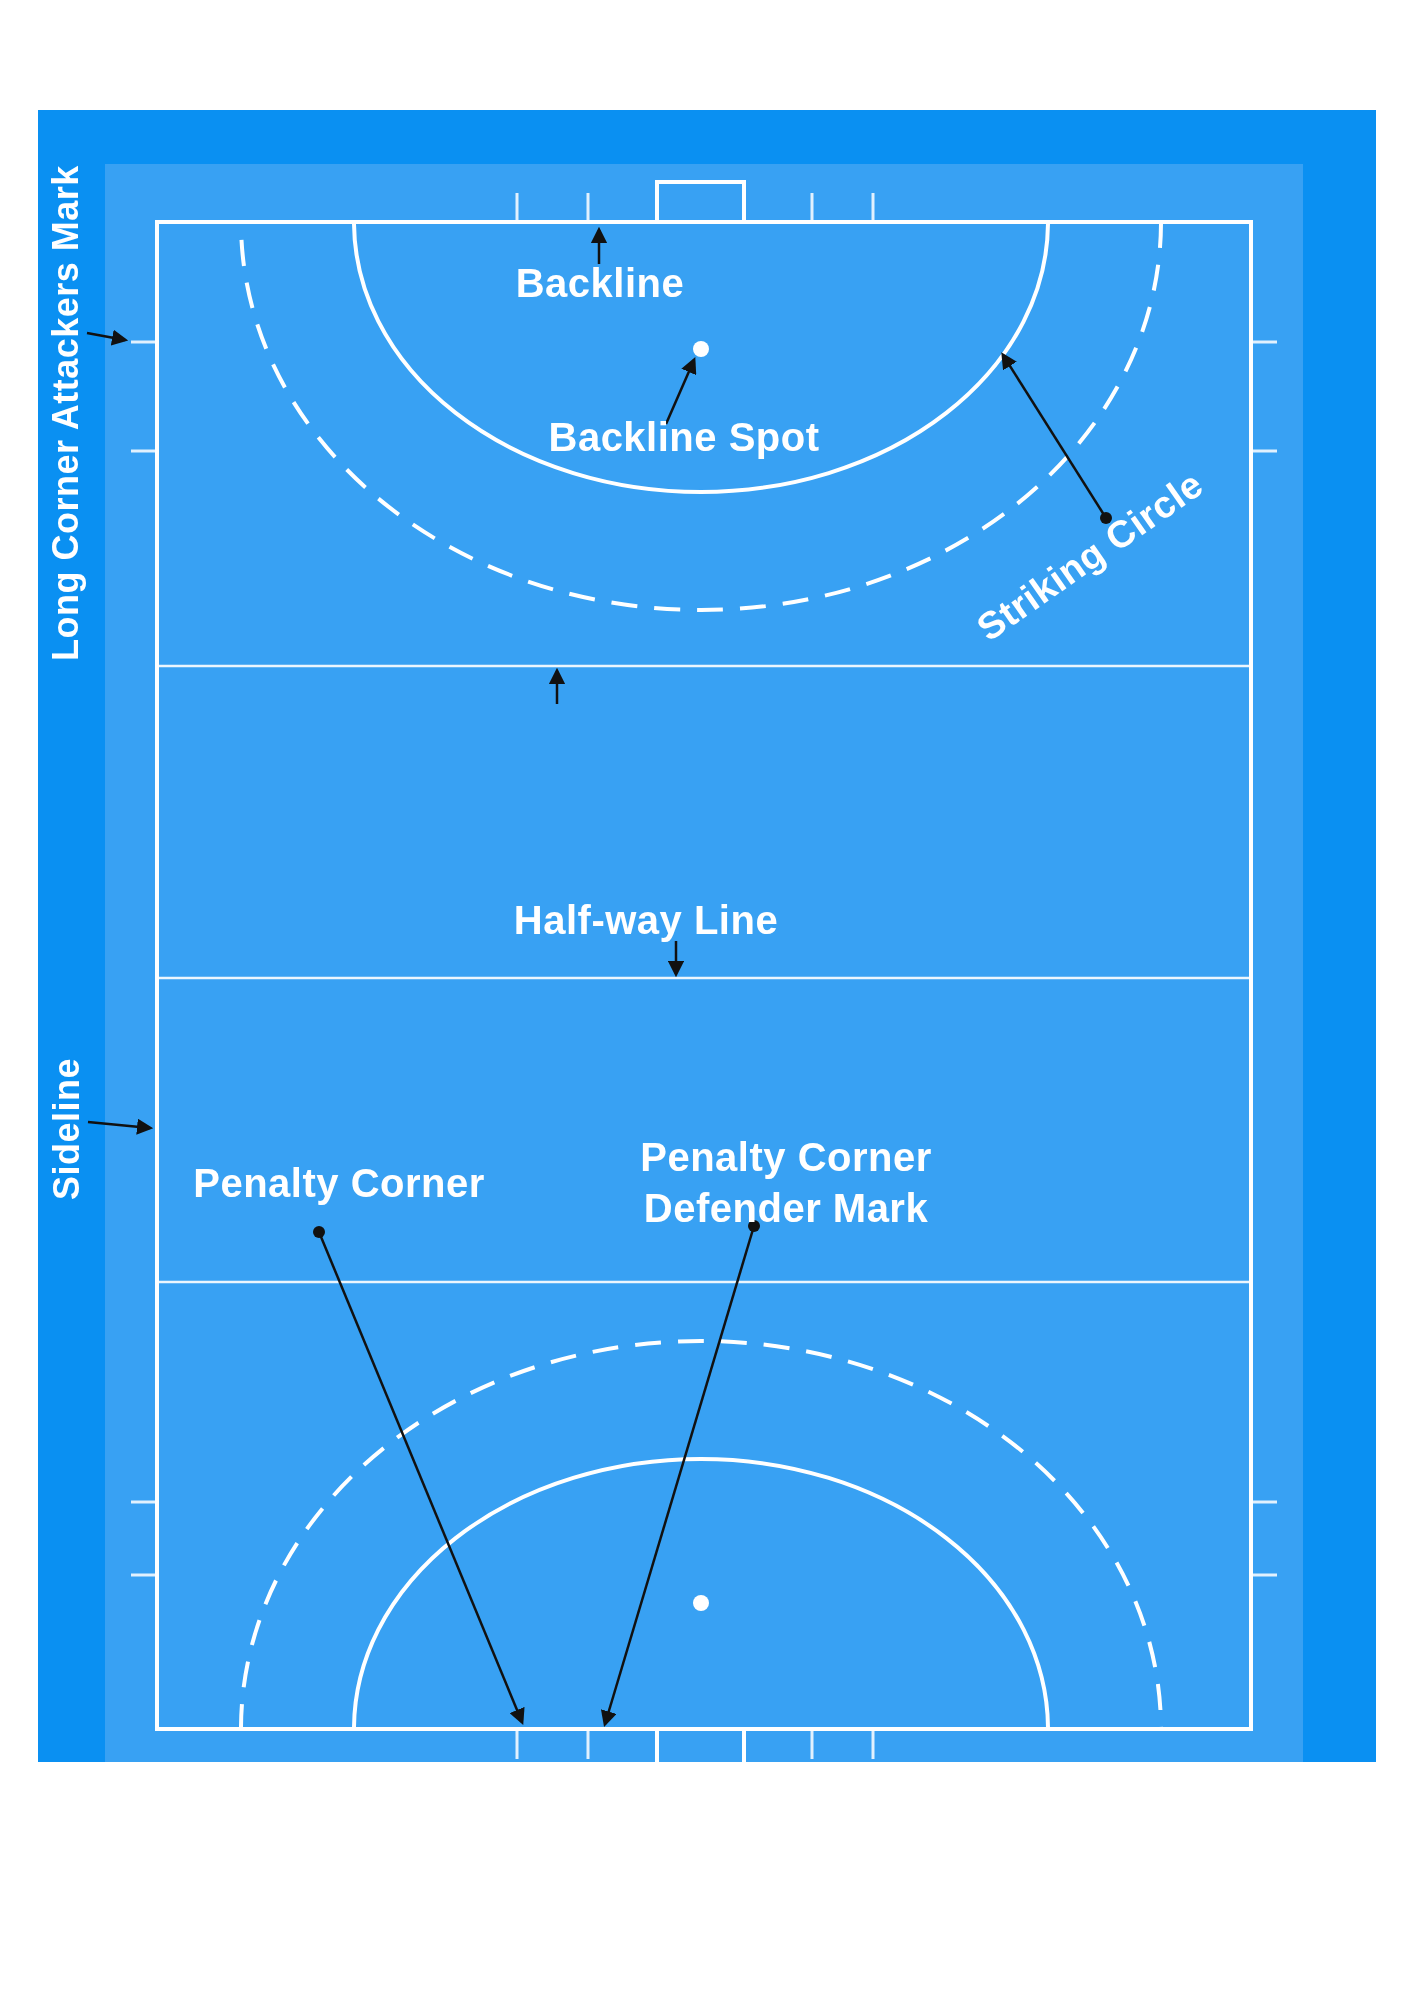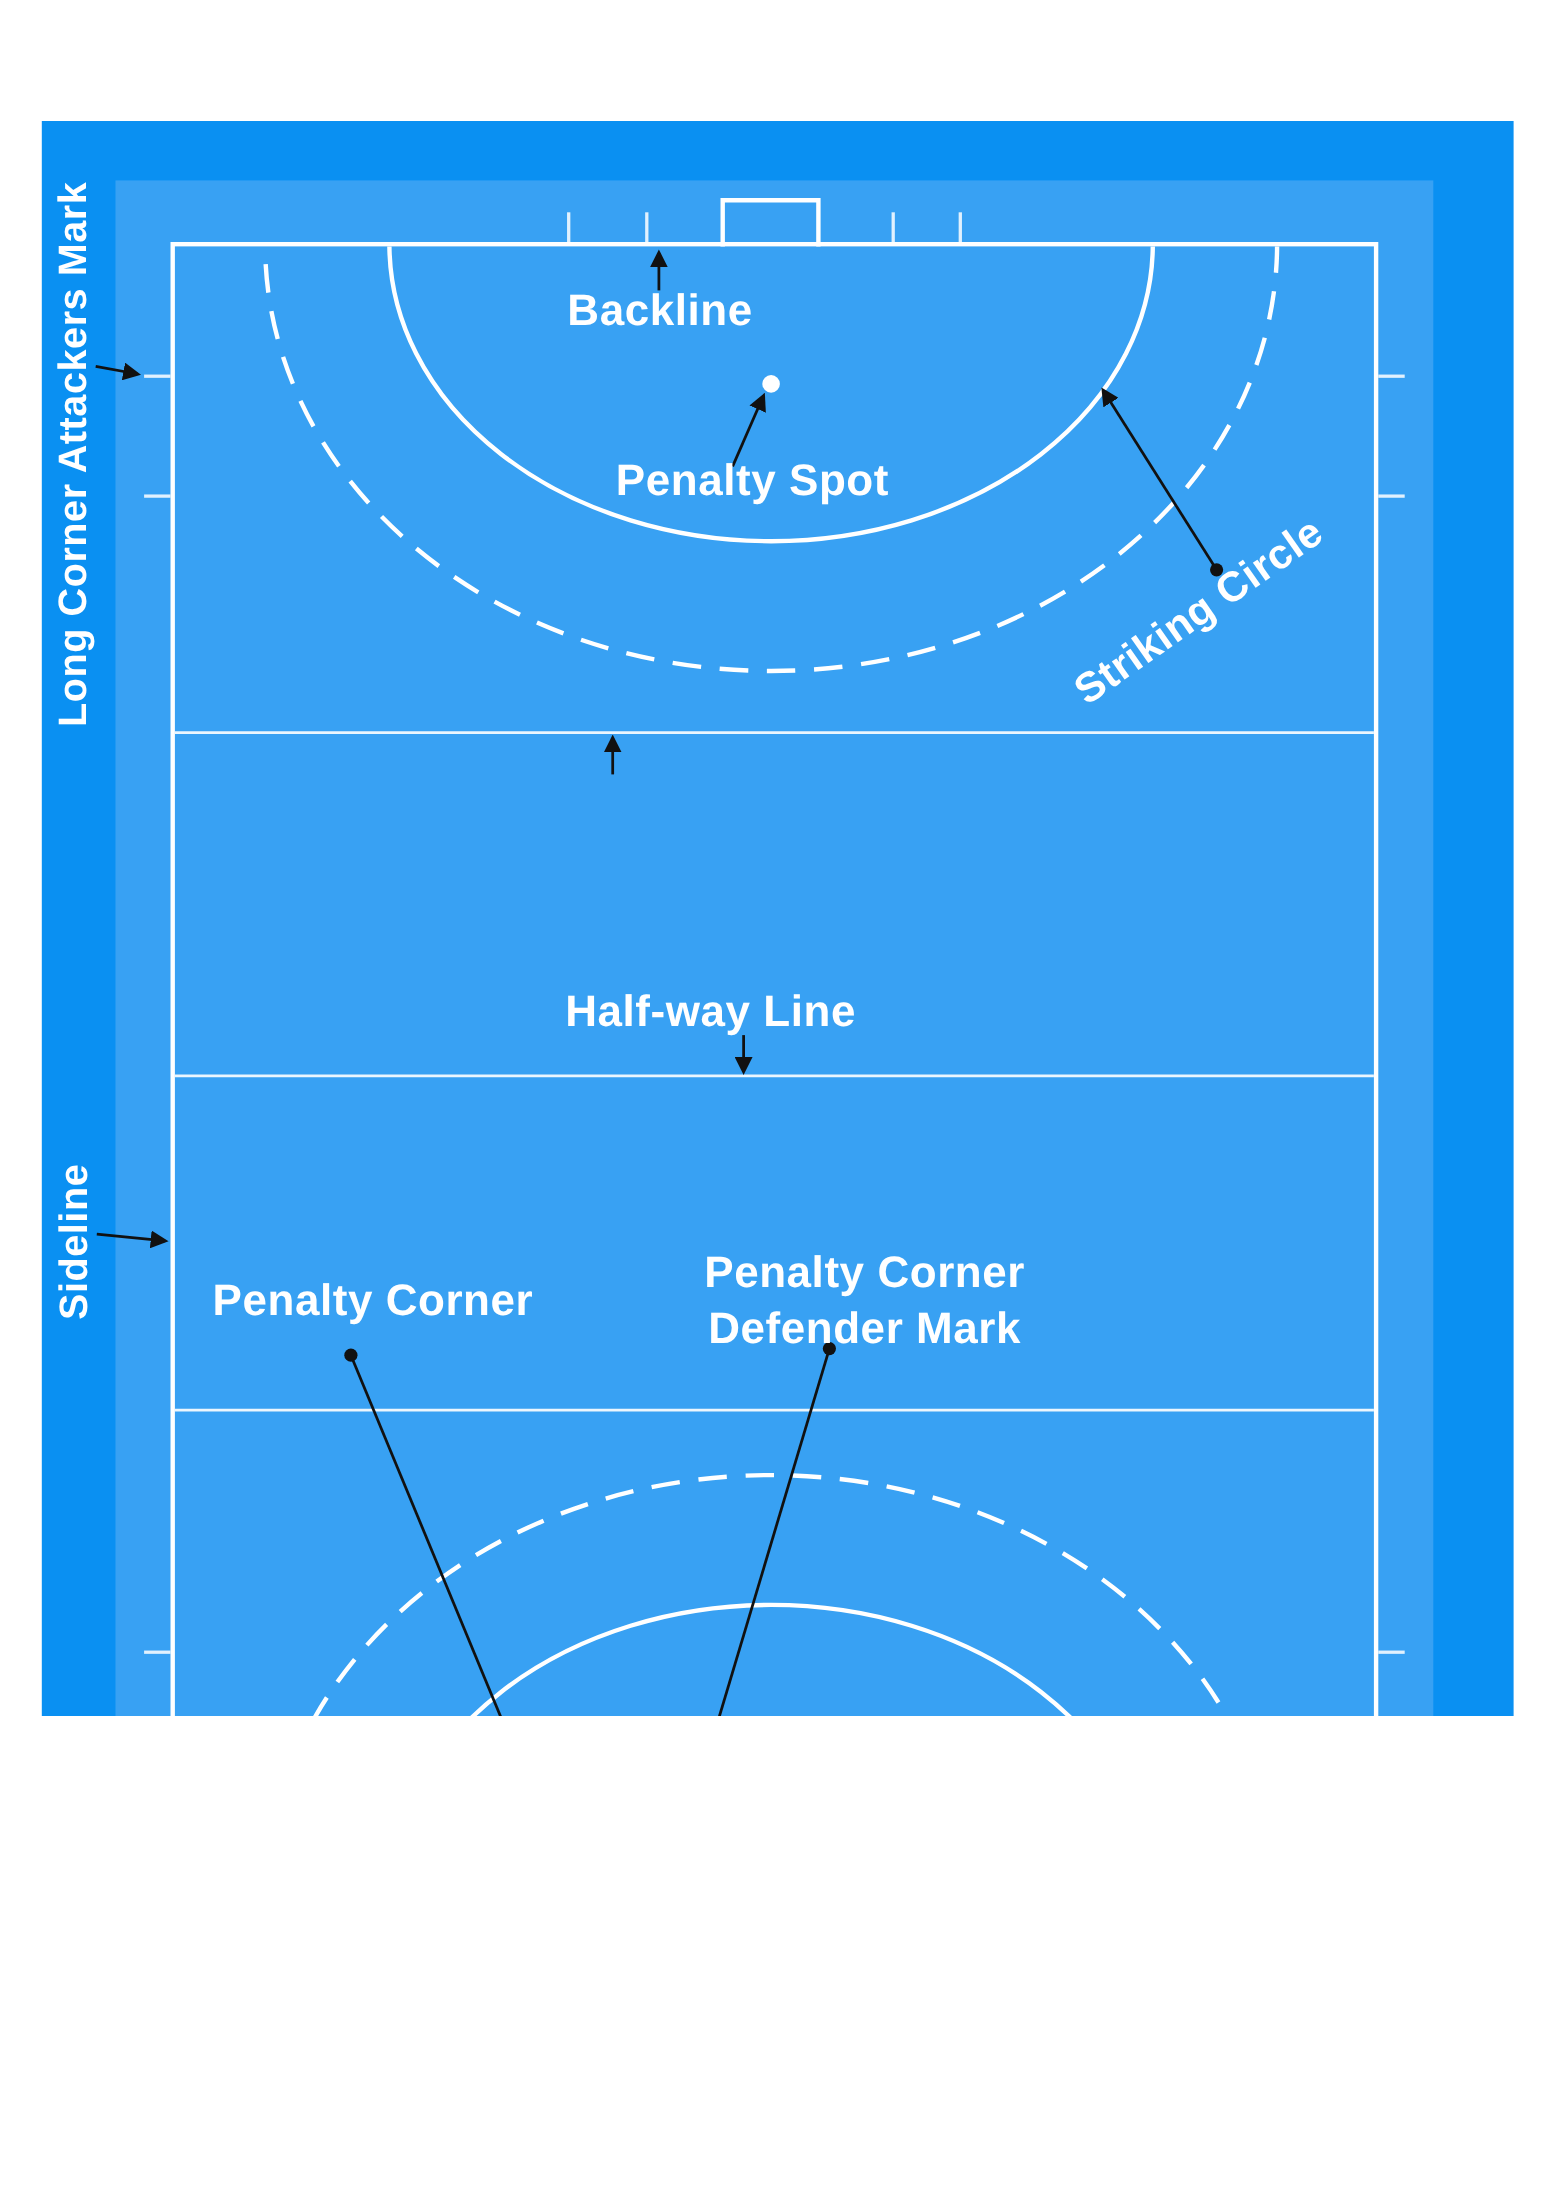--- a/index.html
+++ b/index.html
@@ -1,17 +1,17 @@
 <!DOCTYPE html>
 <html><head>
 <meta charset="utf-8">
 <style>
   html,body{margin:0;padding:0;background:#ffffff;}
   .canvas{
-    position:relative;width:1414px;height:1560px;background:#ffffff;overflow:hidden;
+    position:relative;width:1414px;height:1762px;background:#ffffff;overflow:hidden;
     font-family:"Liberation Sans", sans-serif;
   }
   .border-rect{position:absolute;left:38px;top:110px;width:1338px;height:1779px;background:#0a90f2;}
   .field-rect{position:absolute;left:105px;top:164px;width:1198px;height:1629px;background:#38a1f3;}
   .pitch-svg{position:absolute;left:0;top:0;width:1414px;height:2000px;}
   .label{
     position:absolute;color:#ffffff;font-weight:700;letter-spacing:.5px;white-space:nowrap;
     transform:translate(-50%,-50%);font-size:40px;text-align:center;line-height:1.27;
   }
   .label.rot90{transform:translate(-50%,-50%) rotate(-90deg);font-size:36px;}
@@ -90,21 +90,21 @@
       <line x1="754" y1="1226" x2="605" y2="1724" marker-end="url(#ah)"></line>
     </g>
     <g fill="#111111">
       <circle cx="1106" cy="518" r="6"></circle>
       <circle cx="319" cy="1232" r="6"></circle>
       <circle cx="754" cy="1226" r="6"></circle>
     </g>
   </svg>
 
   <div class="label" style="left:600px;top:283px;">Backline</div>
-  <div class="label" style="left:684px;top:437px;">Penalty Spot</div>
+  <div class="label" style="left:684px;top:437px;">Backline Spot</div>
   <div class="label rot35" style="left:1090px;top:556px;">Striking Circle</div>
   <div class="label" style="left:646px;top:920px;">Half-way Line</div>
 
   <div class="label" style="left:339px;top:1183px;">
     <div>Penalty Corner</div>
   </div>
   <div class="label" style="left:786px;top:1183px;">
     <div>Penalty Corner</div>
     <div>Defender Mark</div>
   </div>

